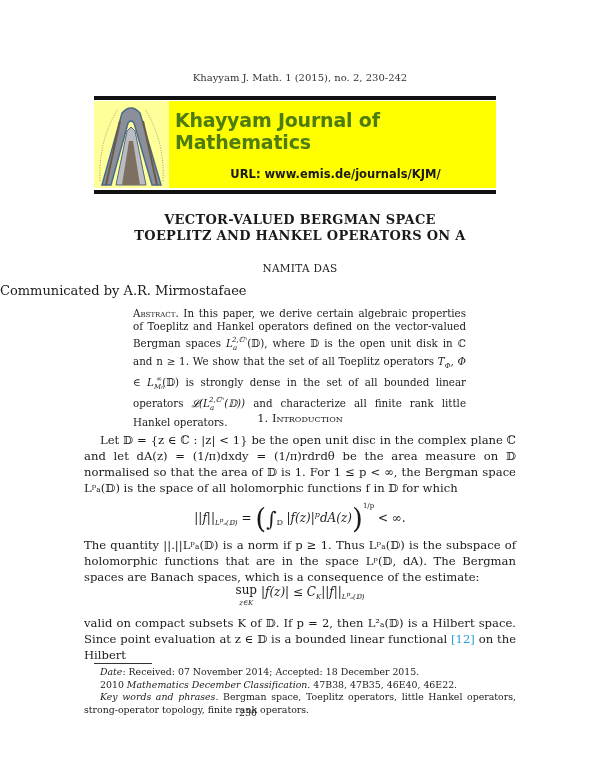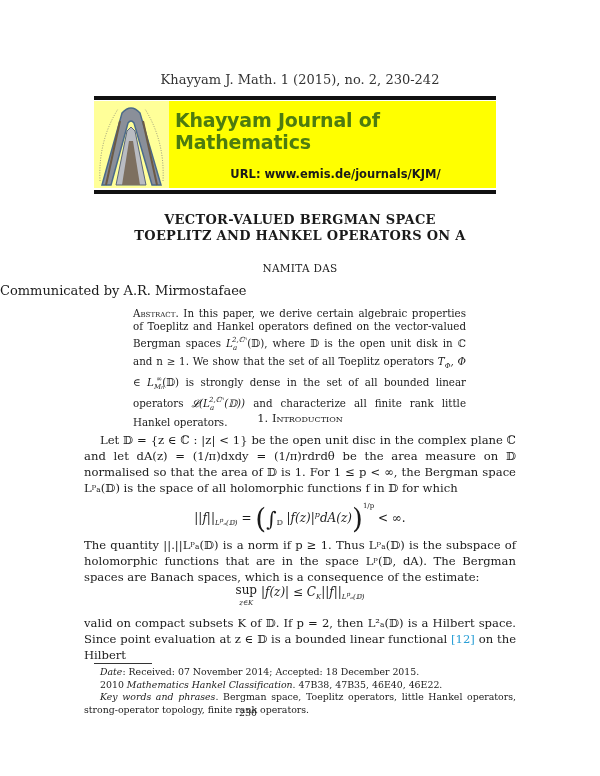--- a/index.html
+++ b/index.html
@@ -1,19 +1,19 @@
 <!DOCTYPE html>
 <html><head>
 <meta charset="utf-8">
 <style>
   html, body { margin:0; padding:0; background:#ffffff; }
   body { width:600px; height:776px; position:relative; overflow:hidden;
          font-family:"DejaVu Serif","Liberation Serif", serif; color:#1a1a1a; }
   .abs { position:absolute; }
-  .running-head { top:72px; left:0; width:600px; text-align:center; font-size:13px; color:#333; }
+  .running-head { top:72px; left:0; width:600px; text-align:center; font-size:10px; color:#333; }
   .rule { left:94px; width:402px; height:4px; background:#111; }
   .banner { top:101px; left:94px; width:402px; height:87px; display:flex; }
   .banner-logo { width:75px; height:87px; background:#ffff99; position:relative; overflow:hidden; }
   .banner-main { flex:1; background:#ffff00; display:flex; flex-direction:column; align-items:center; justify-content:center; }
   .banner-title { font-family:"DejaVu Sans","Liberation Sans", sans-serif; font-weight:bold; font-size:19px; color:#4d7c0f; letter-spacing:-0.2px; margin-left:6px;}
   .banner-url { font-family:"DejaVu Sans","Liberation Sans", sans-serif; font-weight:bold; font-size:11.5px; color:#1a1a1a; margin-top:14px; margin-left:6px;}
   .title { top:212px; left:0; width:600px; text-align:center; font-size:13px; font-weight:bold; line-height:16px; letter-spacing:0.3px; }
   .author { top:262px; left:0; width:600px; text-align:center; font-size:10.5px; letter-spacing:0.3px; }
   .communicated { top:283px; left:0; width:532px; text-align:left; font-size:13px; }
   .abstract { top:307px; left:133px; width:333px; font-size:10.3px; line-height:13.3px; text-align:justify; }
@@ -89,17 +89,17 @@
   <span class="m">|f(z)| ≤ C<span class="sub">K</span>||f||<span class="sub">L<sup style="font-size:6px">p</sup>ₐ(𝔻)</span></span>
 </div>
 
 <div class="abs body-text" style="top:616px;">
   <span>valid on compact subsets K of 𝔻. If p = 2, then L²ₐ(𝔻) is a Hilbert space. Since point evaluation at z ∈ 𝔻 is a bounded linear functional </span><span class="cite">[12]</span><span> on the Hilbert</span>
 </div>
 
 <div class="abs fn-rule"></div>
 <div class="abs footnotes">
   <p><span class="m">Date</span><span>: Received: 07 November 2014; Accepted: 18 December 2015.</span></p>
-  <p><span>2010 </span><span class="m">Mathematics Hankel Classification</span><span>. 47B38, 47B35, 46E40, 46E22.</span></p>
+  <p><span>2010 </span><span class="m">Mathematics December Classification</span><span>. 47B38, 47B35, 46E40, 46E22.</span></p>
   <p style="text-align:justify;"><span class="m">Key words and phrases</span><span>. Bergman space, Toeplitz operators, little Hankel operators, strong-operator topology, finite rank operators.</span></p>
 </div>
 
 <div class="abs page-number">230</div>
 
 </body></html>

